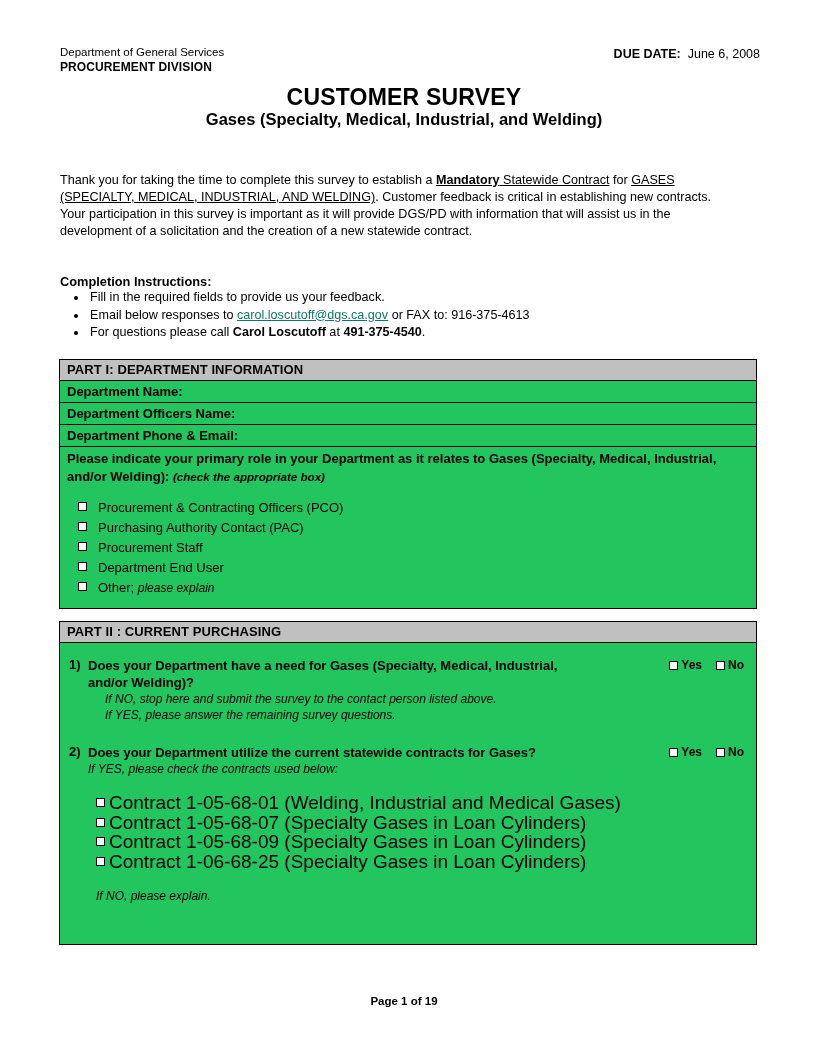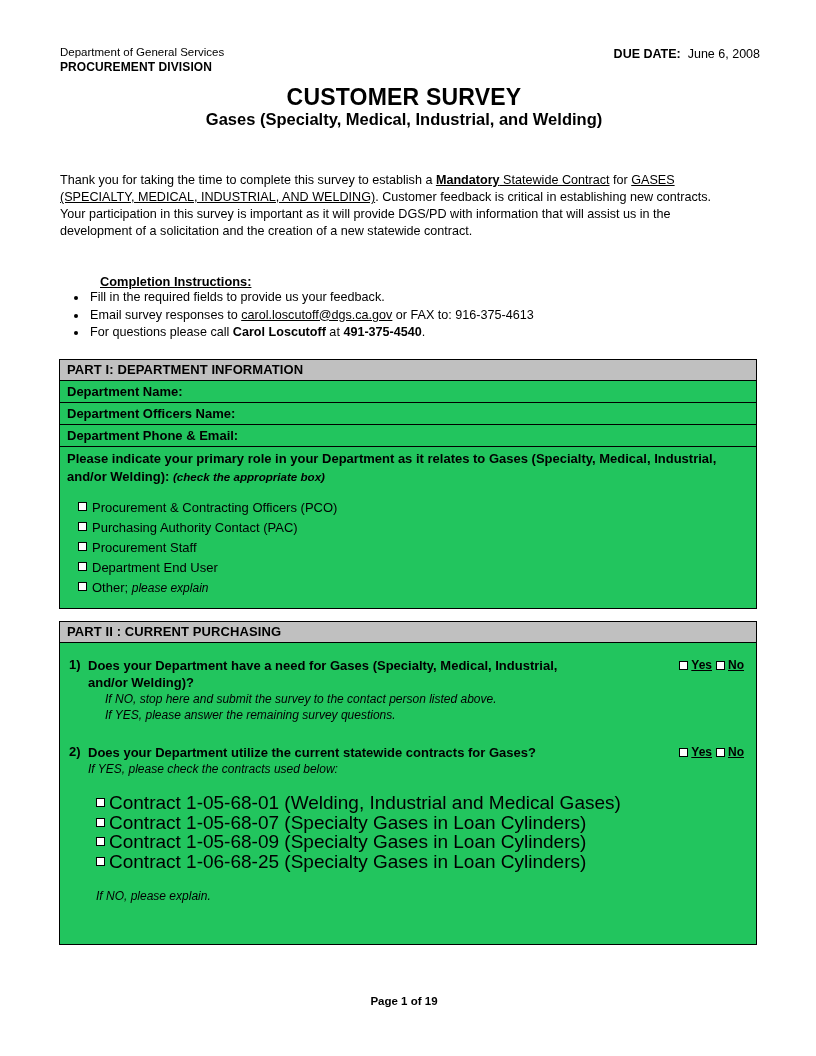--- a/index.html
+++ b/index.html
@@ -67,36 +67,34 @@
   .u { text-decoration: underline; }
   .b { font-weight: bold; }
 
   
   .instr-head {
     position: absolute;
     left: 60px;
     top: 274px;
     font-size: 12.8px;
     font-weight: bold;
-    text-decoration: underline;
-    margin-left: 40px;
   }
   .instr-list {
     position: absolute;
     left: 60px;
     top: 289px;
     width: 690px;
     margin: 0;
     padding: 0 0 0 28px;
     font-size: 12.6px;
     line-height: 17.5px;
     list-style: disc;
   }
   .instr-list li { padding-left: 2px; }
-  a.maillink { color: #000000; text-decoration: underline; }
+  a.maillink { color: #0f766e; text-decoration: underline; }
 
   
   .section {
     position: absolute;
     left: 59px;
     width: 698px;
     border: 1.6px solid #000;
     box-sizing: border-box;
     background: #22c55e;
   }
@@ -132,20 +130,21 @@
 
   .cb-list {
     padding: 13px 0 9px 18px;
   }
   .cb-item {
     display: flex;
     align-items: flex-start;
     font-size: 13px;
     line-height: 19px;
     margin-bottom: 1px;
+    gap: 6px;
   }
   .cbox {
     display: inline-block;
     width: 9px;
     height: 9px;
     border: 1.3px solid #000;
     background: #fff;
     box-sizing: border-box;
     margin: 4px 5px 0 0;
     flex: 0 0 auto;
@@ -173,24 +172,23 @@
   }
   .q-sub {
     font-size: 12px;
     font-style: italic;
     line-height: 16px;
     padding-left: 17px;
   }
   .yesno {
     flex: 0 0 auto;
     display: flex;
-    gap: 4px;
+    gap: 14px;
     padding-right: 12px;
     padding-top: 1px;
-    text-decoration: underline;
   }
   .yn {
     display: flex;
     align-items: center;
     font-size: 12px;
     font-weight: bold;
   }
   .yn .cbox { margin: 0 3px 0 0; width: 9px; height: 9px; }
 
   .contract-list { padding: 16px 0 0 36px; }
@@ -236,21 +234,21 @@
   <div class="title">CUSTOMER SURVEY</div>
   <div class="subtitle">Gases (Specialty, Medical, Industrial, and Welding)</div>
 
   <div class="intro">
     <span>Thank you for taking the time to complete this survey to establish a </span><span class="b u">Mandatory</span><span class="u"> Statewide Contract</span><span> for </span><span class="u">GASES (SPECIALTY, MEDICAL, INDUSTRIAL, AND WELDING)</span><span>.  Customer feedback is critical in establishing new contracts.  Your participation in this survey is important as it will provide DGS/PD with information that will assist us in the development of a solicitation and the creation of a  new statewide contract.</span>
   </div>
 
   <div class="instr-head">Completion Instructions:</div>
   <ul class="instr-list">
     <li>Fill in the required fields to provide us your feedback.</li>
-    <li><span>Email survey responses to </span><a class="maillink" href="#">carol.loscutoff@dgs.ca.gov</a><span> or FAX to:  916-375-4613</span></li>
+    <li><span>Email below responses to </span><a class="maillink" href="#">carol.loscutoff@dgs.ca.gov</a><span> or FAX to:  916-375-4613</span></li>
     <li><span>For questions please call </span><span class="b">Carol Loscutoff</span><span> at </span><span class="b">491-375-4540</span><span>.</span></li>
   </ul>
 
   <div class="section" style="top:359px;">
     <div class="sec-head">PART I: DEPARTMENT INFORMATION</div>
     <div class="row">Department Name:</div>
     <div class="row">Department Officers Name:</div>
     <div class="row">Department Phone &amp; Email:</div>
     <div class="row-last">
       <div class="role-prompt">

